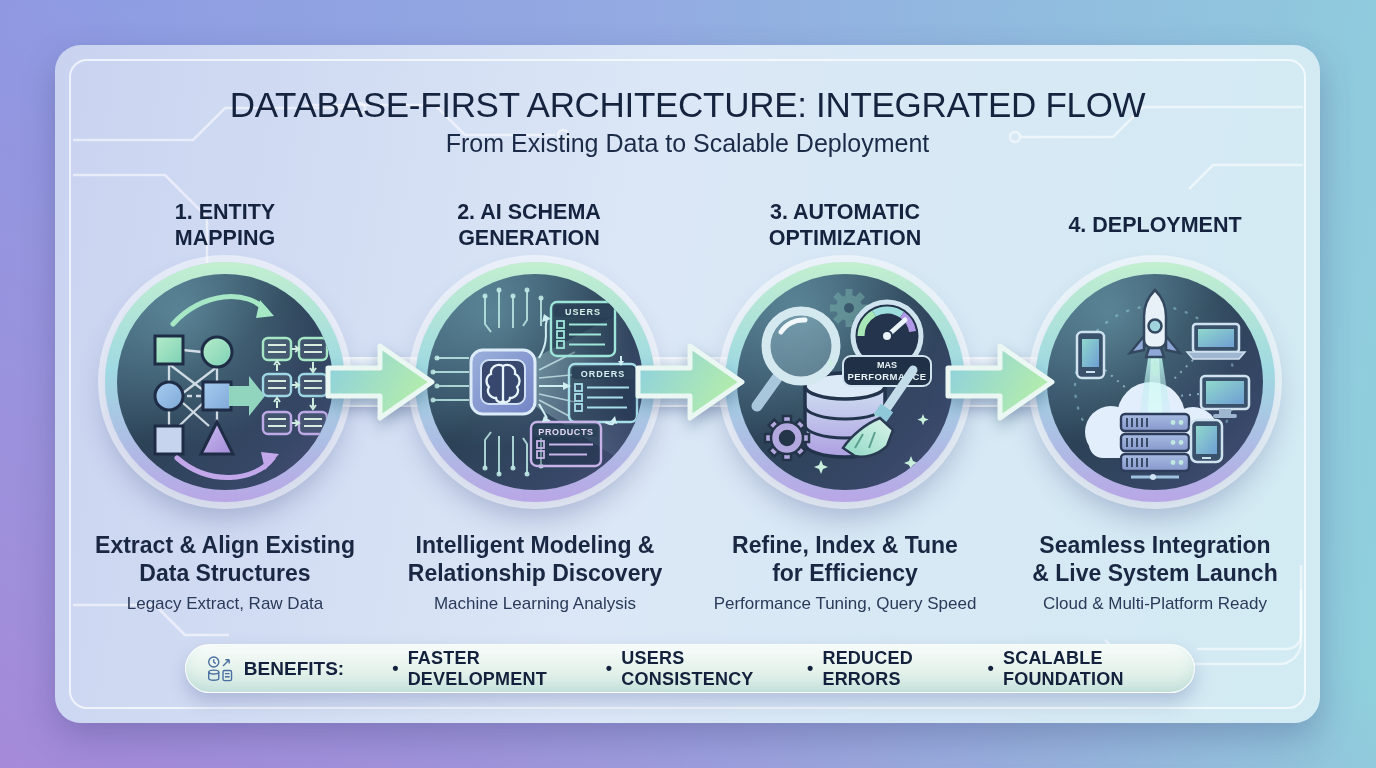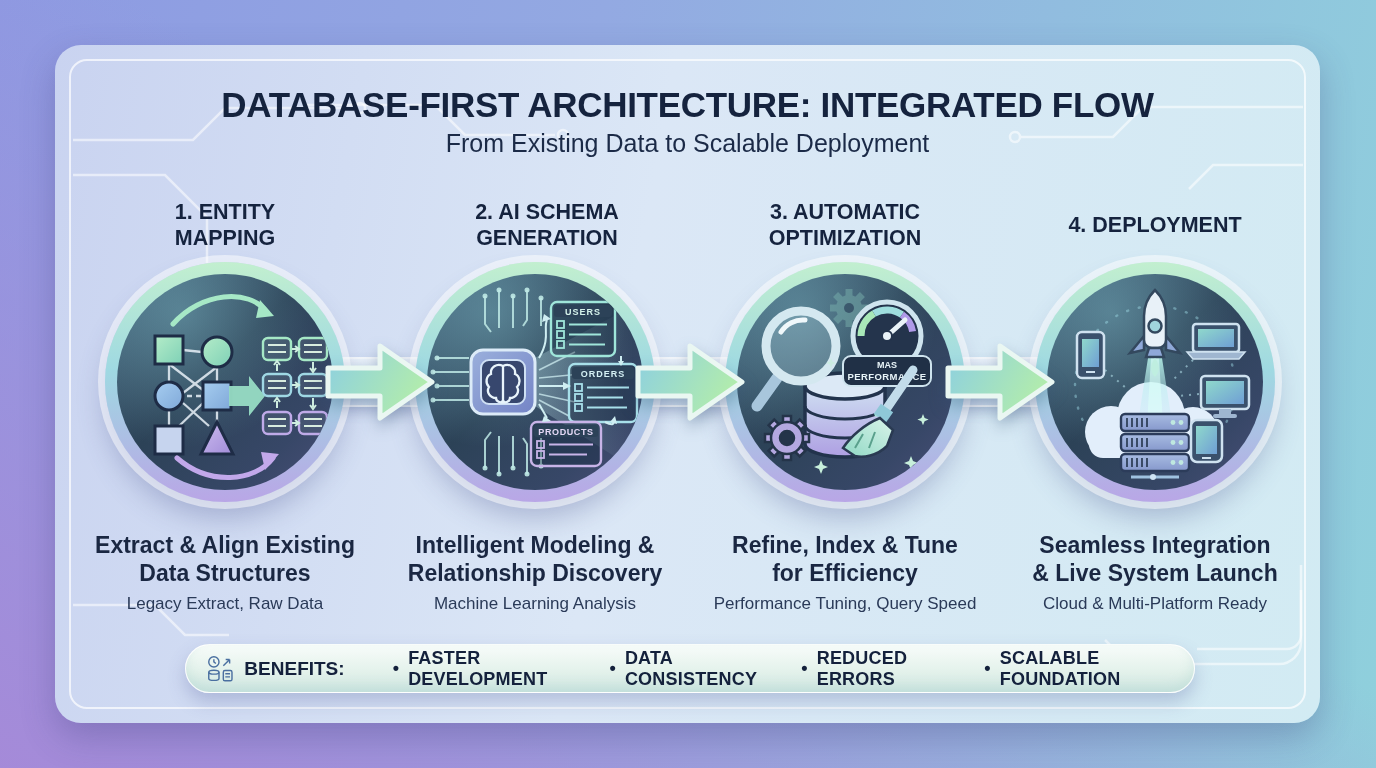--- a/index.html
+++ b/index.html
@@ -10,21 +10,21 @@
       linear-gradient(to top right, rgba(166,137,216,.95), rgba(166,137,216,0) 55%),
       linear-gradient(100deg, #8d9ae2 0%, #93a9e2 40%, #8fd0dc 100%); }
   .card { position:absolute; left:55px; top:45px; width:1265px; height:678px;
     border-radius:26px;
     background:linear-gradient(100deg,#c9d3f0 0%, #dbe7f6 45%, #d2ebf3 100%);
     box-shadow:0 14px 34px rgba(60,60,120,.30); }
   .inner-border { position:absolute; inset:14px; border:2px solid rgba(255,255,255,.70);
     border-radius:18px; pointer-events:none; }
   .circuit { position:absolute; inset:0; z-index:1; }
   .title { position:absolute; left:0; top:40px; width:100%; text-align:center;
-    font-size:35px; font-weight:700; letter-spacing:-.3px; color:#15233e; z-index:6; }
+    font-size:35px; font-weight:400; letter-spacing:-.3px; color:#15233e; z-index:6; }
   .subtitle { position:absolute; left:0; top:84px; width:100%; text-align:center;
     font-size:25px; font-weight:400; color:#1b2a47; z-index:6; }
   .step-head { position:absolute; top:150px; width:260px; height:62px;
     display:flex; align-items:center; justify-content:center; text-align:center;
     font-size:21.5px; line-height:1.2; font-weight:800; color:#15233e;
     white-space:pre-line; z-index:6; }
   .pipe { position:absolute; top:312px; height:50px; width:310px; border-radius:25px;
     background:linear-gradient(180deg,#ecf3fb,#c2d6ec 60%,#d8e5f4);
     border:2px solid rgba(255,255,255,.75);
     box-shadow:0 6px 12px rgba(80,90,150,.18); z-index:2; }
@@ -80,21 +80,21 @@
     </g>
   </svg>
 
   <div class="inner-border"></div>
 
   <div class="title">DATABASE-FIRST ARCHITECTURE: INTEGRATED FLOW</div>
   <div class="subtitle">From Existing Data to Scalable Deployment</div>
 
   <div class="step-head" style="left:40px">1. ENTITY
 MAPPING</div>
-  <div class="step-head" style="left:362px">2. AI SCHEMA
+  <div class="step-head" style="left:344px">2. AI SCHEMA
 GENERATION</div>
   <div class="step-head" style="left:660px">3. AUTOMATIC
 OPTIMIZATION</div>
   <div class="step-head" style="left:970px">4. DEPLOYMENT</div>
 
   <div class="pipe" style="left:170px"></div>
   <div class="pipe" style="left:480px"></div>
   <div class="pipe" style="left:790px"></div>
 
   <div class="circle" style="left:50px">
@@ -537,21 +537,21 @@
         <path d="M24.5,24 h6 M24.5,28 h6"></path>
       </g>
     </svg>
     <span class="benefits-label">BENEFITS:</span>
     <span class="benefit-item">
       <span class="dot">•</span>
       <span>FASTER DEVELOPMENT</span>
     </span>
     <span class="benefit-item">
       <span class="dot">•</span>
-      <span>DATA CONSISTENCY</span>
+      <span>USERS CONSISTENCY</span>
     </span>
     <span class="benefit-item">
       <span class="dot">•</span>
       <span>REDUCED ERRORS</span>
     </span>
     <span class="benefit-item">
       <span class="dot">•</span>
       <span>SCALABLE FOUNDATION</span>
     </span>
   </div>

